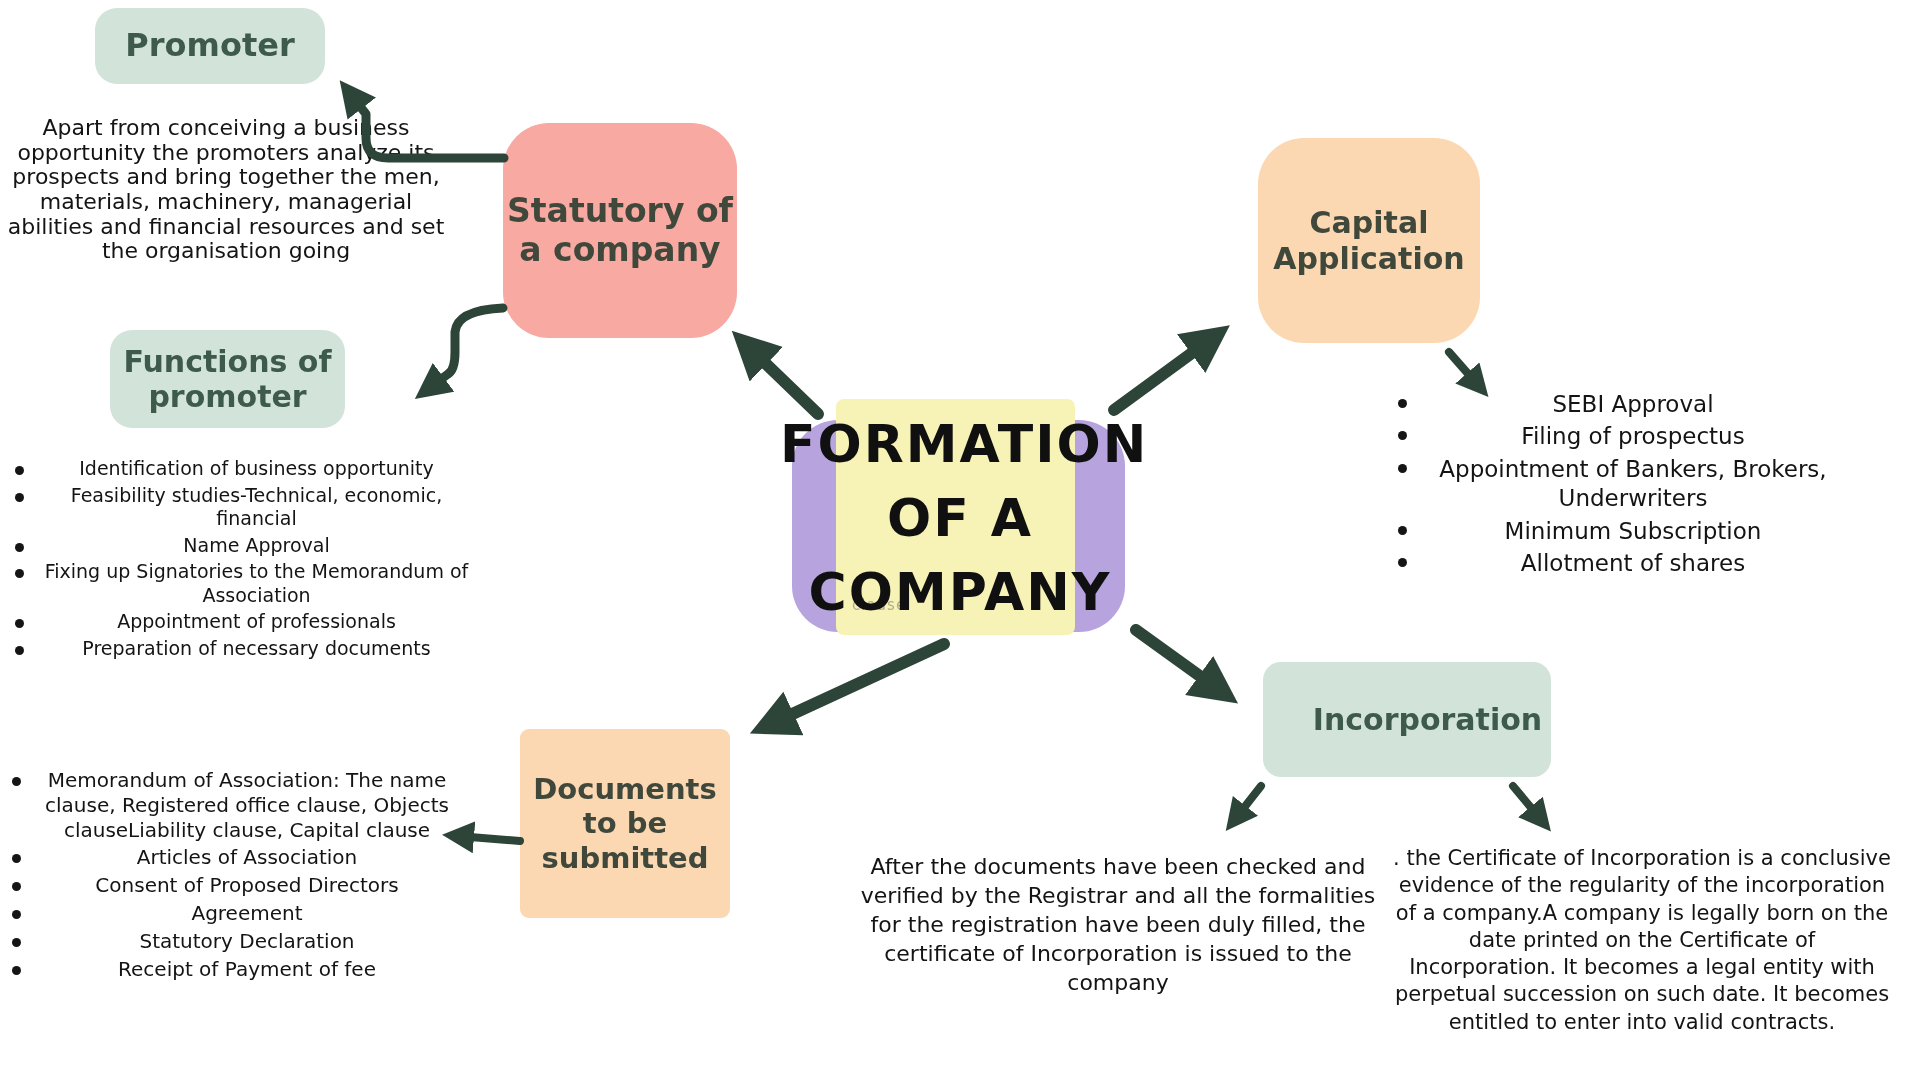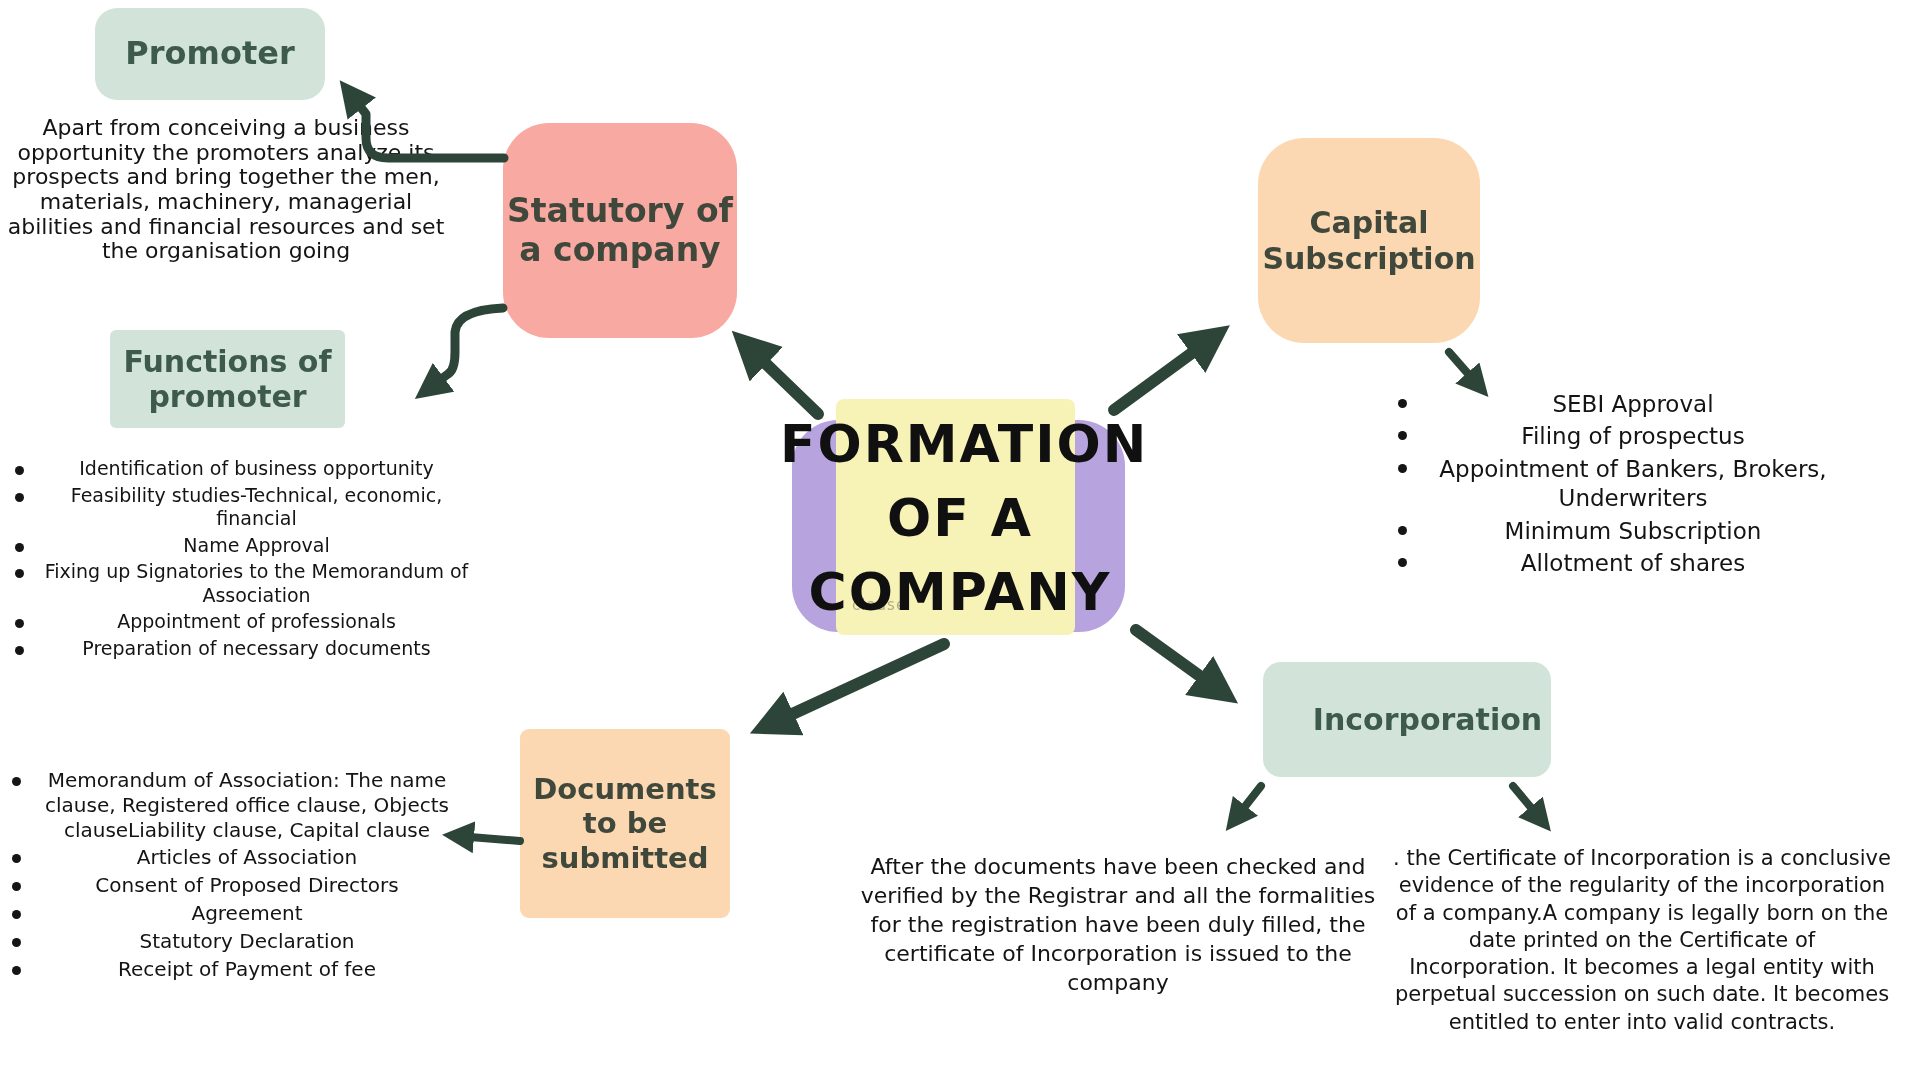--- a/index.html
+++ b/index.html
@@ -33,27 +33,27 @@
     font-weight:700; font-size:52px; letter-spacing:2px; line-height:1.42;
     text-align:center; color:#101010;
   }
   .watermark { font-size:15px; color:var(--watermark-text,#6b6b5e); opacity:.5; letter-spacing:1px; }
 </style>
 </head>
 <body>
 
 <div class="canvas">
 
-  <div class="abs node green-node" style="left:95px; top:8px; width:230px; height:92px; border-radius:22px; font-size:32px;">
+  <div class="abs node green-node" style="left:95px; top:8px; width:230px; height:76px; border-radius:22px; font-size:32px;">
     <span>Promoter</span>
   </div>
 
   <div class="abs para" style="left:0px; top:116px; width:452px; font-size:22px; line-height:1.12;">Apart from conceiving a business opportunity the promoters analyze its prospects and bring together the men, materials, machinery, managerial abilities and financial resources and set the organisation going</div>
 
-  <div class="abs node green-node" style="left:110px; top:330px; width:235px; height:98px; border-radius:6px; font-size:30px;">
+  <div class="abs node green-node" style="left:110px; top:330px; width:235px; height:98px; border-radius:22px; font-size:30px;">
     <span>Functions of promoter</span>
   </div>
 
   <ul class="blist abs" style="left:5px; top:457px; width:465px; font-size:19px; line-height:1.24;">
     <li>Identification of business opportunity</li>
     <li>Feasibility studies-Technical, economic, financial</li>
     <li>Name Approval</li>
     <li>Fixing up Signatories to the Memorandum of Association</li>
     <li>Appointment of professionals</li>
     <li>Preparation of necessary documents</li>
@@ -62,21 +62,21 @@
   <div class="abs node pink-node" style="left:503px; top:123px; width:234px; height:215px; border-radius:46px; font-size:33px;">
     <span>Statutory of a company</span>
   </div>
 
   <div class="abs center-purple" style="left:792px; top:420px; width:333px; height:212px;"></div>
   <div class="abs center-yellow" style="left:836px; top:399px; width:239px; height:236px;"></div>
   <div class="abs watermark" style="left:852px; top:596px;">clause</div>
   <div class="abs center-title" style="left:780px; top:408px; width:360px;">FORMATION OF A COMPANY</div>
 
   <div class="abs node peach-node" style="left:1258px; top:138px; width:222px; height:205px; border-radius:46px; font-size:30px;">
-    <span>Capital Subscription</span>
+    <span>Capital Application</span>
   </div>
 
   <ul class="blist abs" style="left:1388px; top:390px; width:452px; font-size:23px; line-height:1.28;">
     <li>SEBI Approval</li>
     <li>Filing of prospectus</li>
     <li>Appointment of Bankers, Brokers, Underwriters</li>
     <li>Minimum Subscription</li>
     <li>Allotment of shares</li>
   </ul>
 

